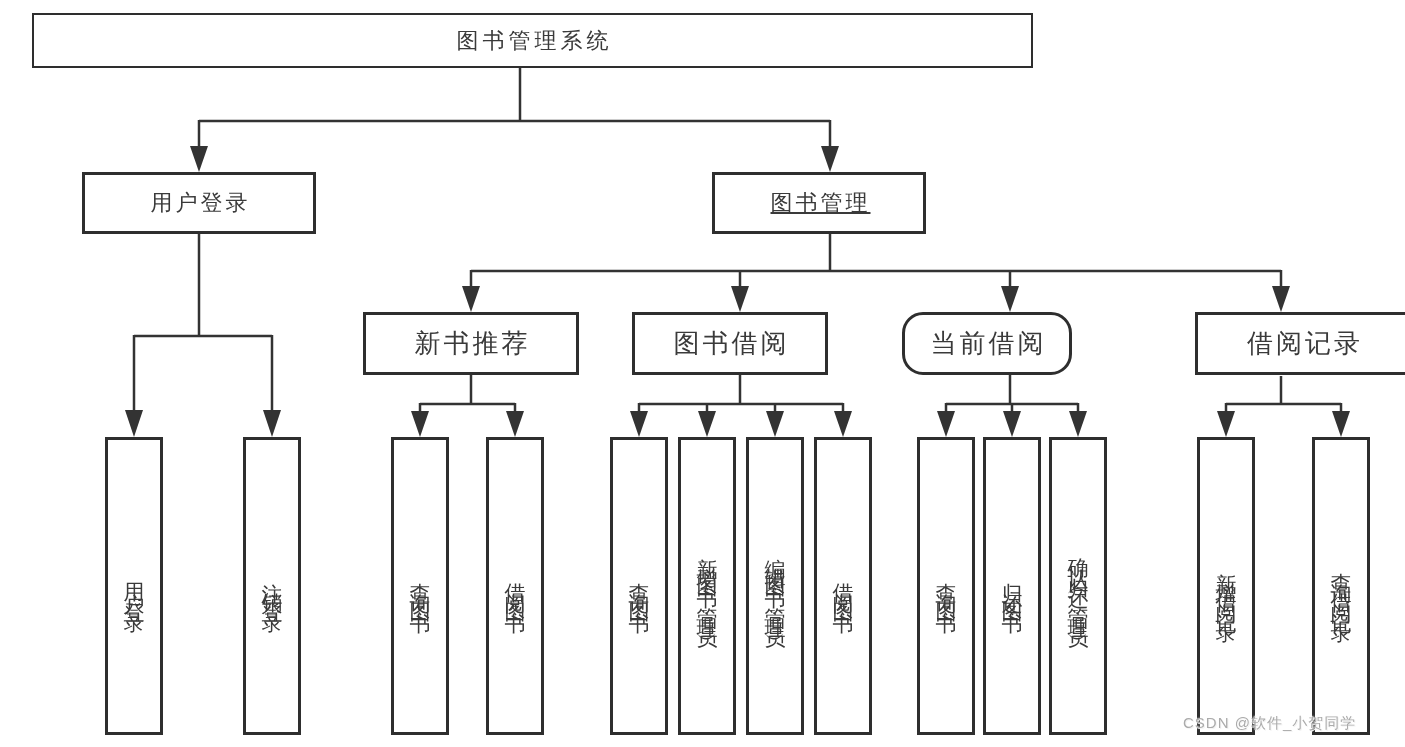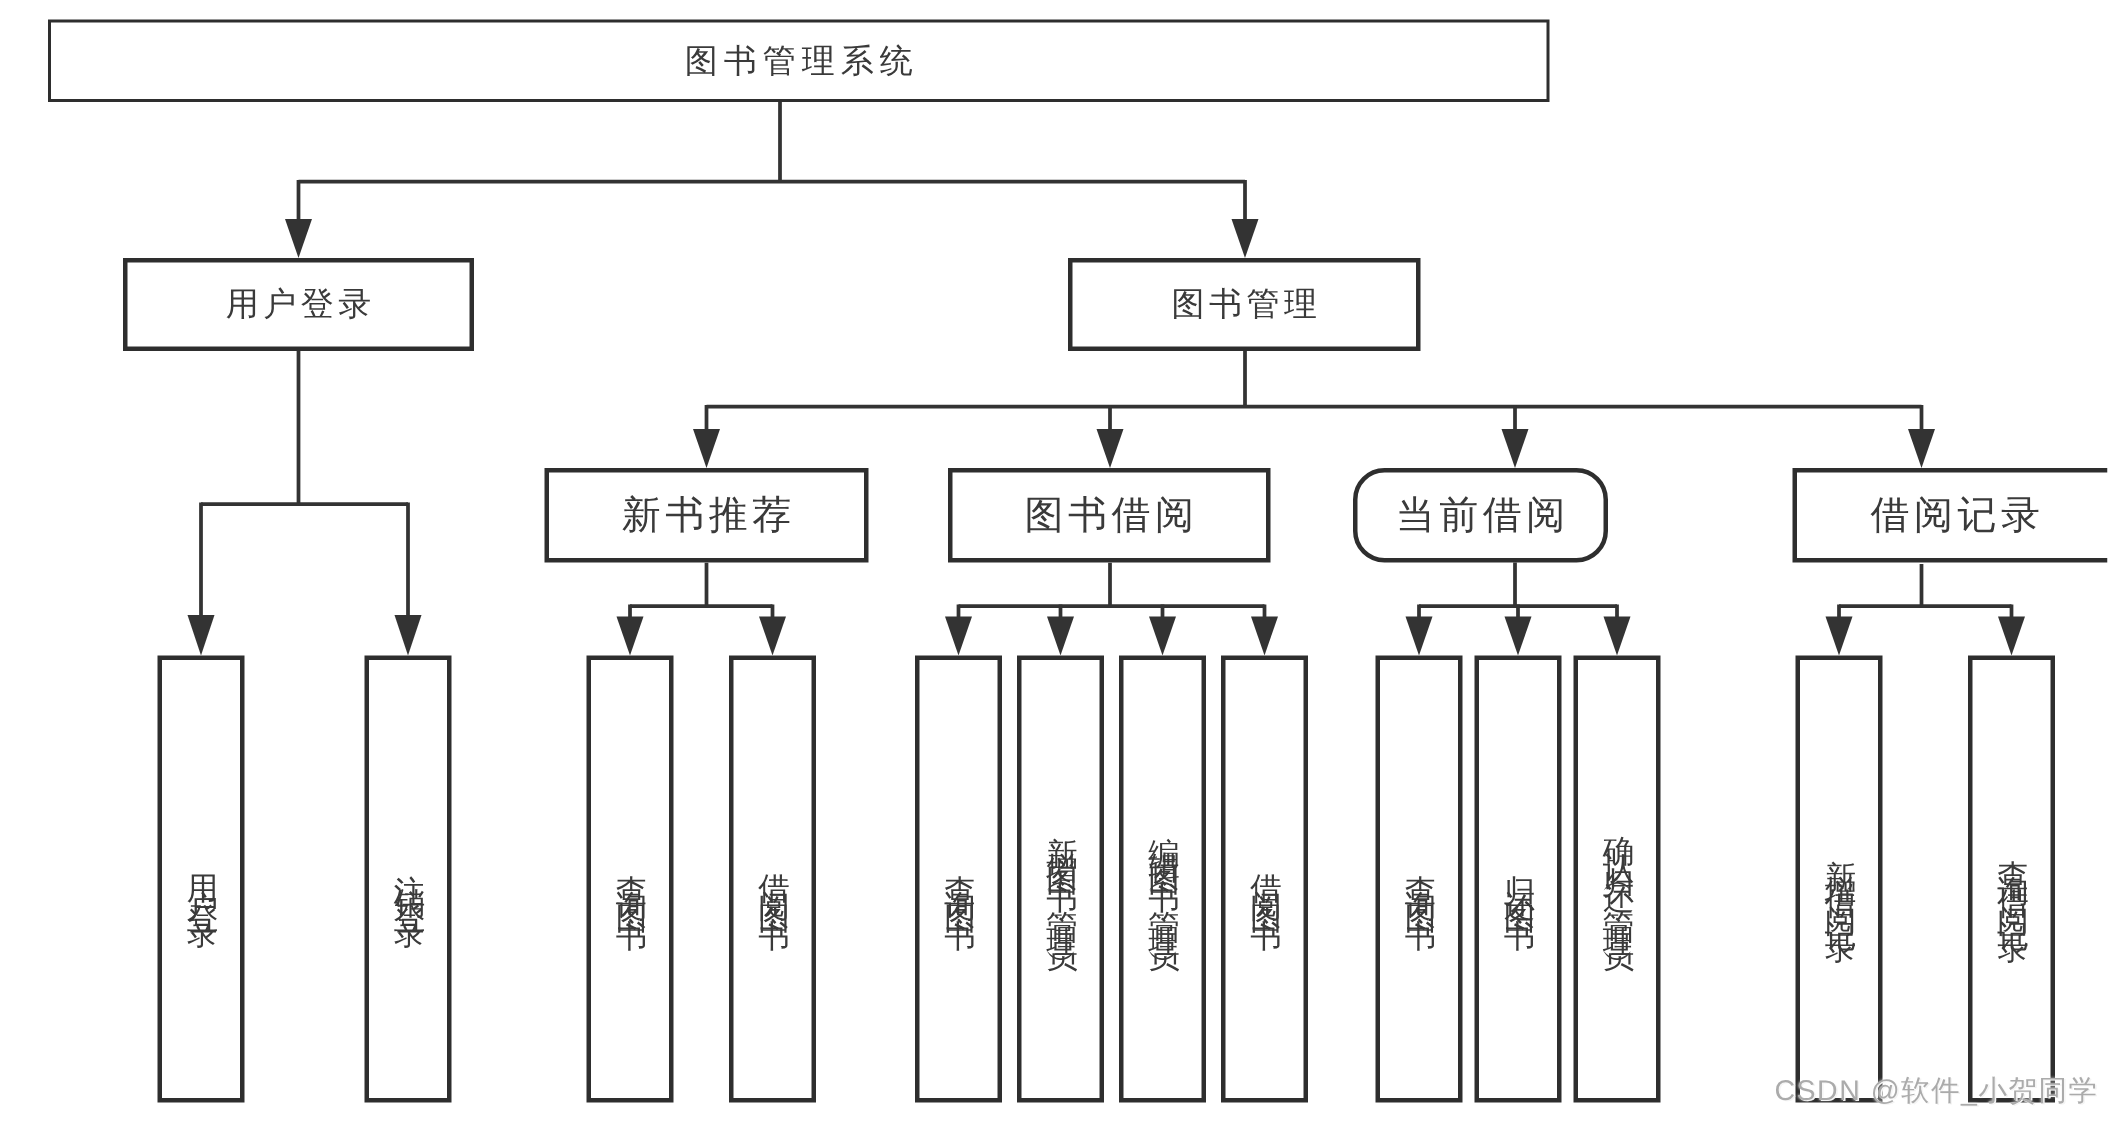--- a/index.html
+++ b/index.html
@@ -26,21 +26,21 @@
   }
   .h2{top:172px;width:234px;height:62px;font-size:22px;letter-spacing:3px;text-indent:3px;}
   .h3{top:312px;width:216px;height:63px;font-size:26px;letter-spacing:3px;text-indent:3px;}
   .leaf{
     top:437px;width:58px;height:298px;
     writing-mode:vertical-rl;
     font-size:21px;letter-spacing:10px;
   }
   .watermark{
     position:absolute;left:1183px;top:714px;
-    font-size:19px;letter-spacing:1px;
+    font-size:15px;letter-spacing:1px;
     color:#ababab;
     text-shadow:0 0 2px #ffffff,1px 1px 0 #f2f2f2;
     z-index:5;
     white-space:nowrap;
   }
 </style>
 </head>
 <body>
 
 <div class="stage">
@@ -110,24 +110,24 @@
       <path d="M1226 403 V416"></path>
         <polygon points="1217,411 1235,411 1226,437"></polygon>
       <path d="M1341 403 V416"></path>
         <polygon points="1332,411 1350,411 1341,437"></polygon>
     </g>
   </svg>
 
   <div class="box root">图书管理系统</div>
 
   <div class="box h2" style="left:82px;">用户登录</div>
-  <div class="box h2" style="left:712px;width:235px;">图书管理</div>
+  <div class="box h2" style="left:712px;width:214px;text-decoration:underline;">图书管理</div>
 
   <div class="box h3" style="left:363px;">新书推荐</div>
-  <div class="box h3" style="left:632px;width:215px;">图书借阅</div>
+  <div class="box h3" style="left:632px;width:196px;">图书借阅</div>
   <div class="box h3" style="left:902px;width:170px;border-radius:21px;">当前借阅</div>
   <div class="box h3" style="left:1172px;width:217px;margin-left:23px;">借阅记录</div>
 
   <div class="box leaf" style="left:105px;">用户登录</div>
   <div class="box leaf" style="left:243px;">注销登录</div>
 
   <div class="box leaf" style="left:391px;">查询图书</div>
   <div class="box leaf" style="left:486px;">借阅图书</div>
 
   <div class="box leaf" style="left:610px;">查询图书</div>

